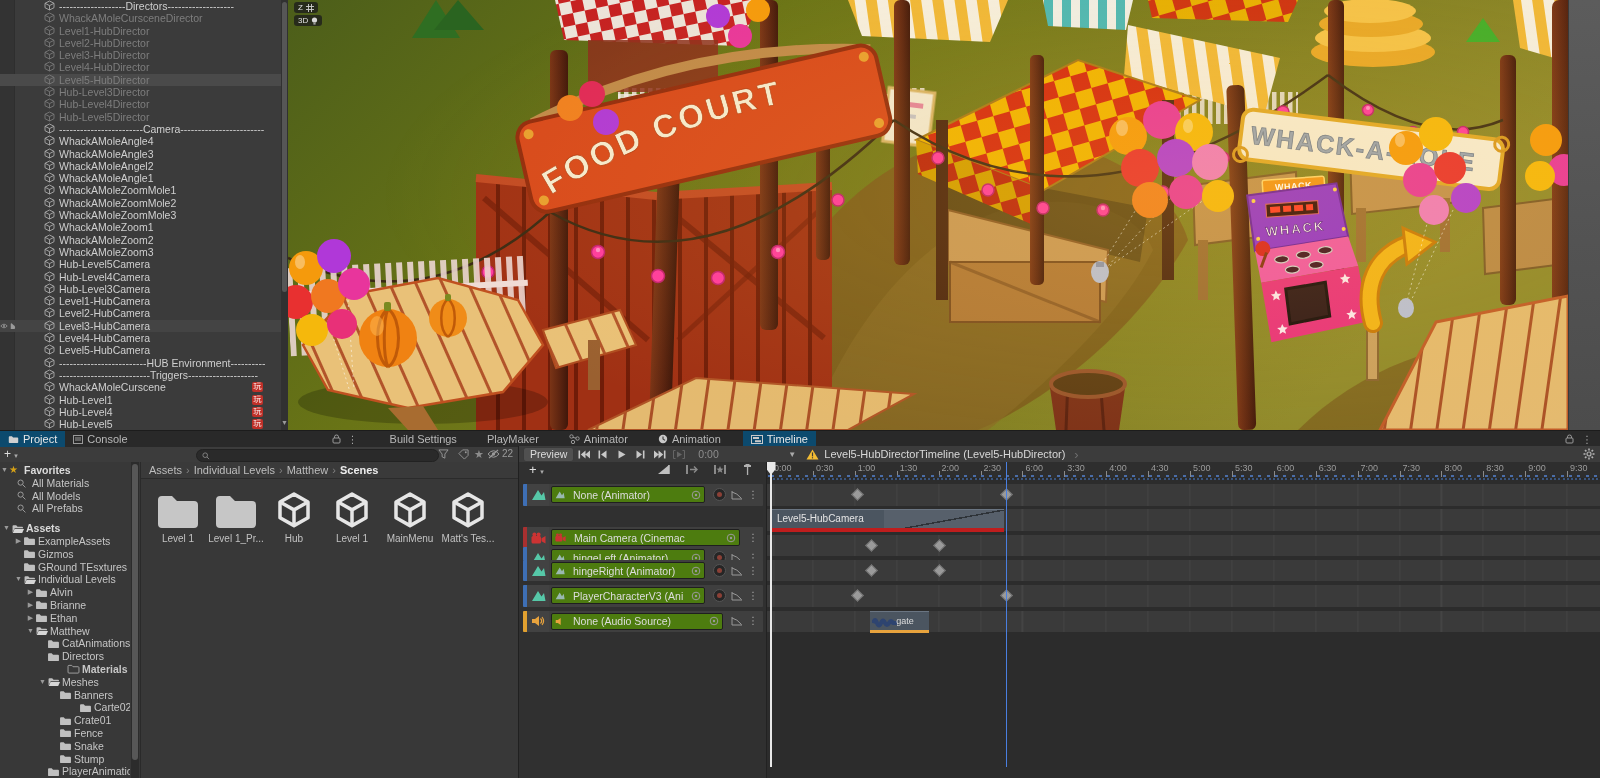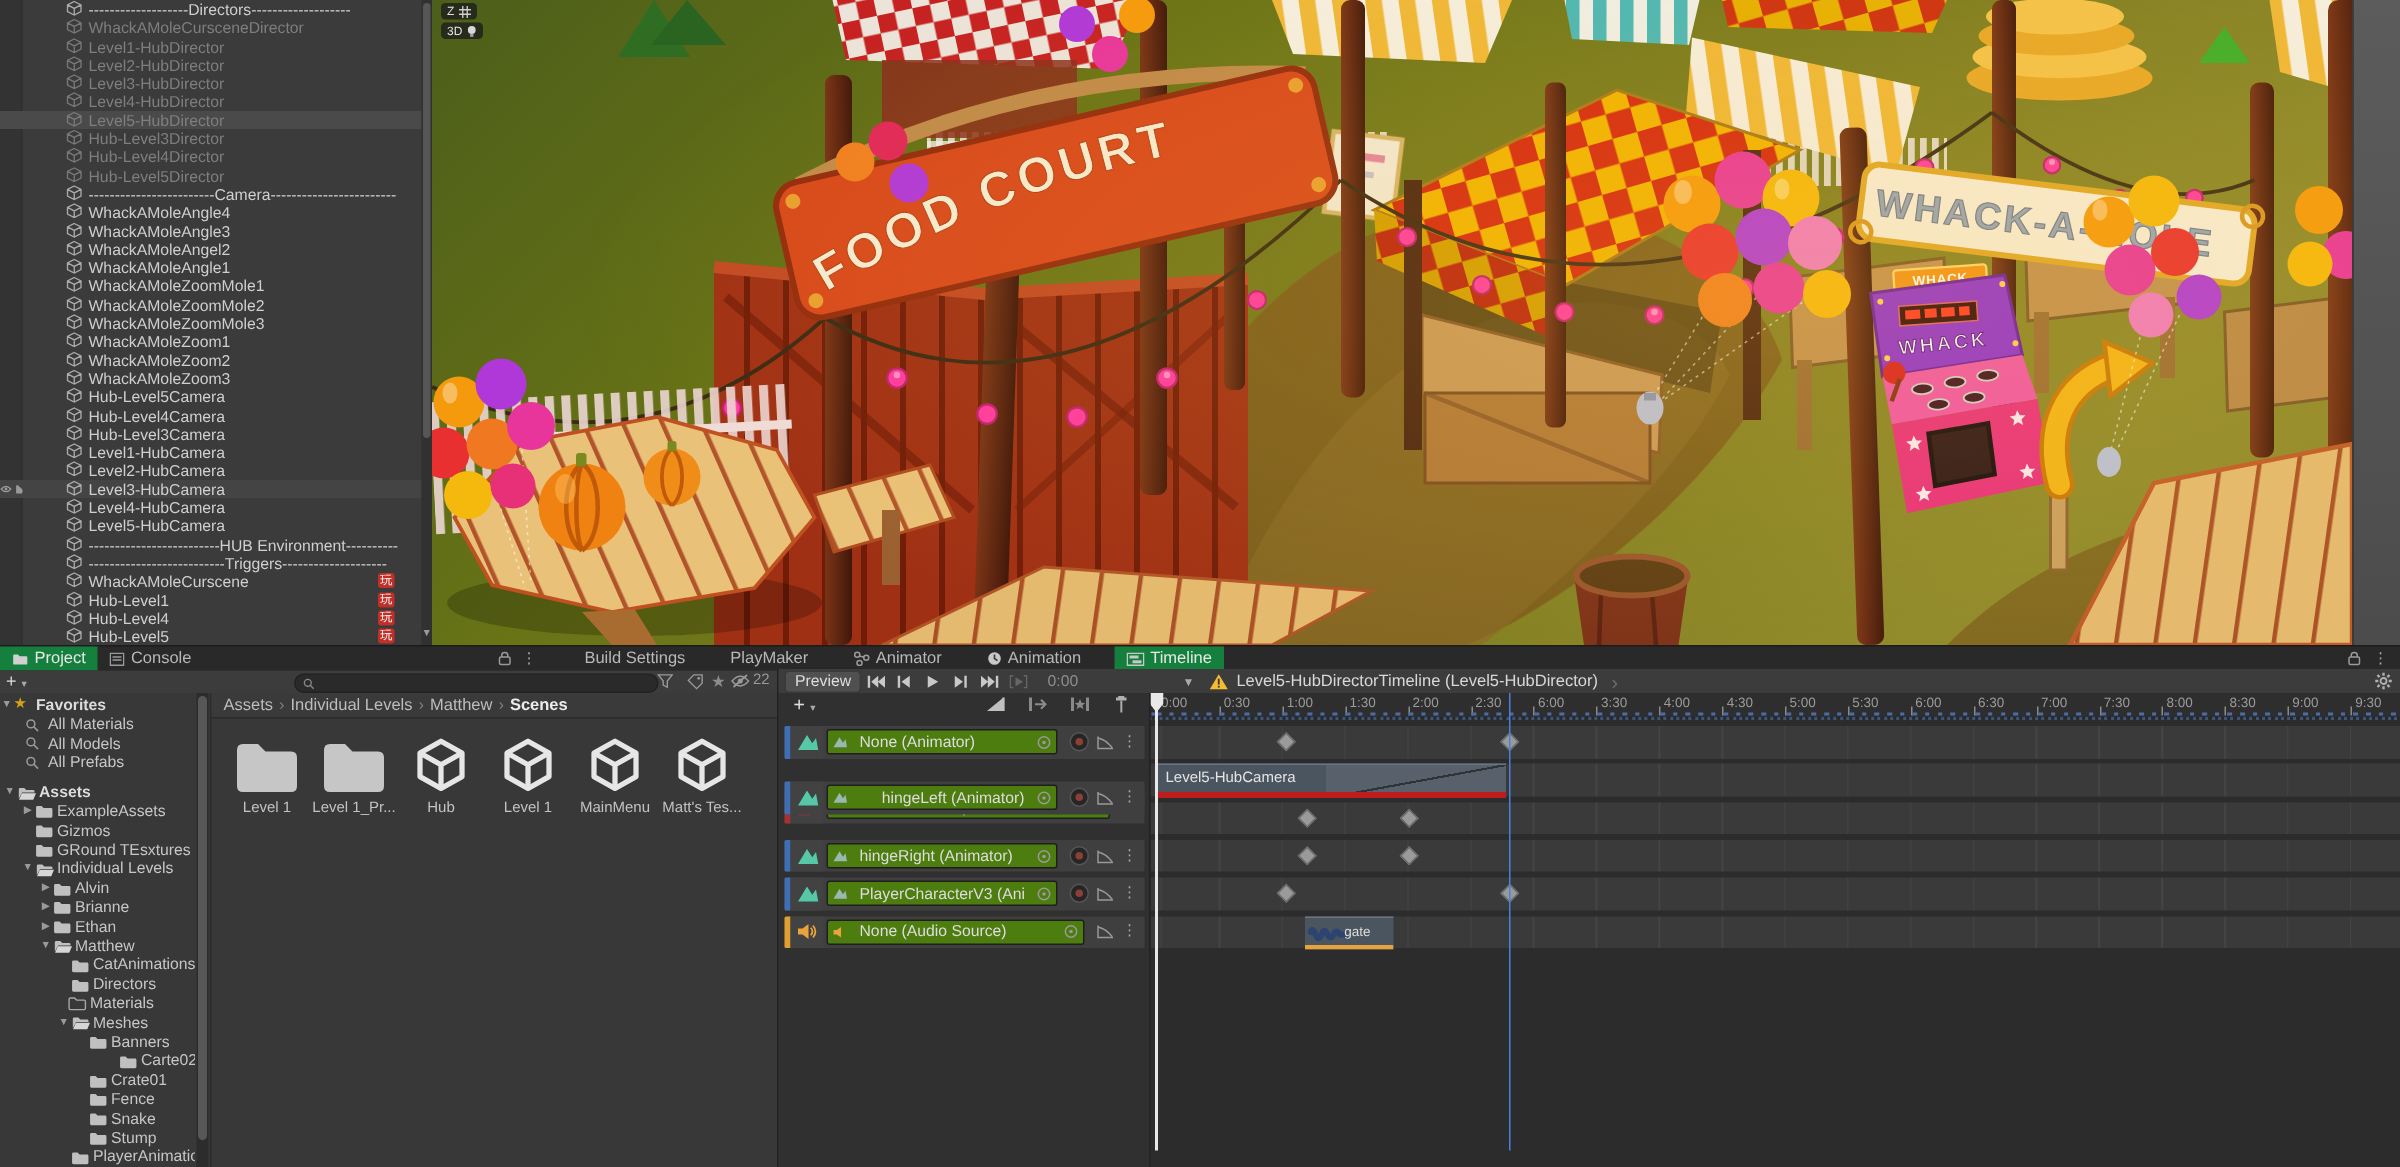--- a/index.html
+++ b/index.html
@@ -25,21 +25,21 @@
   #gutter-icons{position:absolute;left:0;top:320px;width:14px;height:12px;display:flex;gap:1px;align-items:center;}
   
   #scene{position:absolute;left:288px;top:0;width:1280px;height:430px;overflow:hidden;background:#5c6a1e;}
   .scene-pill{position:absolute;left:6px;background:rgba(28,28,28,.78);border-radius:3px;height:11px;
               line-height:11px;padding:0 4px;font-size:8px;color:#e2e2e2;display:flex;gap:3px;align-items:center;}
   #right-strip{position:absolute;left:1568px;top:0;width:32px;height:430px;
                background:linear-gradient(180deg,#5c5c5c,#4c4c4c);border-left:1px solid #3a3a3a;}
   
   #tabstrip{position:absolute;left:0;top:430px;width:1600px;height:16px;background:#292929;border-top:1px solid #1c1c1c;border-bottom:1px solid #1f1f1f;display:flex;align-items:stretch;}
   .ttab{display:flex;align-items:center;gap:4px;padding:0 8px;color:#b8b8b8;font-size:11px;}
-  .ttab.active{background:#15803d;color:#e8e8e8;}
+  .ttab.active{background:#0c4a6e;color:#e8e8e8;}
   .tabicons-right{margin-left:auto;display:flex;align-items:center;gap:8px;padding-right:8px;color:#aaa;}
   #toolrow{position:absolute;left:0;top:447px;width:1600px;height:15px;background:#3c3c3c;border-bottom:1px solid #242424;}
   
   #proj-tools{position:absolute;left:0;top:0;width:518px;height:15px;}
   #plus-btn{position:absolute;left:4px;top:0px;color:#ddd;font-size:12px;line-height:15px;}
   #proj-search{position:absolute;left:196px;top:2px;width:236px;height:11px;background:#2a2a2a;border:1px solid #222;
                border-radius:7px;display:flex;align-items:center;padding-left:5px;gap:3px;}
   .tool-ico{position:absolute;top:1px;width:14px;height:13px;display:flex;align-items:center;justify-content:center;}
   #hidden-count{position:absolute;left:487px;top:1px;display:flex;align-items:center;gap:2px;color:#9a9a9a;font-size:10px;}
   
@@ -824,21 +824,21 @@
         </div>
         <div class="trow" style="padding-left: 38px;">
           <span class="tri"></span>
           <span class="ficon">
             <svg width="13" height="10" viewBox="0 0 14 11">
               <path d="M1 2.5 Q1 1.5 2 1.5 H5 L6.5 3 H12 Q13 3 13 4 V9 Q13 10 12 10 H2 Q1 10 1 9 Z" fill="#c0c0c0"></path>
             </svg>
           </span>
           <span class="lbl">Directors</span>
         </div>
-        <div class="trow" style="padding-left: 36px;">
+        <div class="trow" style="padding-left: 58px; font-weight: bold;">
           <span class="tri"></span>
           <span class="ficon">
             <svg width="13" height="10" viewBox="0 0 14 11">
               <path d="M1 2.5 Q1 1.5 2 1.5 H5 L6.5 3 H12 Q13 3 13 4 V9 Q13 10 12 10 H2 Q1 10 1 9 Z" fill="none" stroke="#a8a8a8"></path>
             </svg>
           </span>
           <span class="lbl">Materials</span>
         </div>
         <div class="trow" style="padding-left: 38px;">
           <span class="tri">▼</span>
@@ -1147,21 +1147,21 @@
                   <svg width="10" height="10" viewBox="0 0 10 10">
                     <circle cx="5" cy="5" r="3.8" fill="none" stroke="#9a9a9a"></circle>
                     <circle cx="5" cy="5" r="1.2" fill="#9a9a9a"></circle>
                   </svg>
                 </span>
               </span>
               <span class="hicons">
                 <span class="kebab">⋮</span>
               </span>
             </div>
-            <div class="thead" style="top: 59px; text-align: right;">
+            <div class="thead" style="top: 85px;">
               <span class="tstrip" style="background:#3e6fb5"></span>
               <span class="ticell">
                 <svg width="15" height="13" viewBox="0 0 15 13">
                   <path d="M1 12 L7 2 L10.5 7.5 L13 4 L14.5 12 Z" fill="#56c8a8"></path>
                 </svg>
               </span>
               <span class="npill">
                 <span>
                   <svg width="10" height="9" viewBox="0 0 15 13">
                     <path d="M1 12 L7 2 L10.5 7.5 L13 4 L14.5 12 Z" fill="#9ab8b0"></path>

